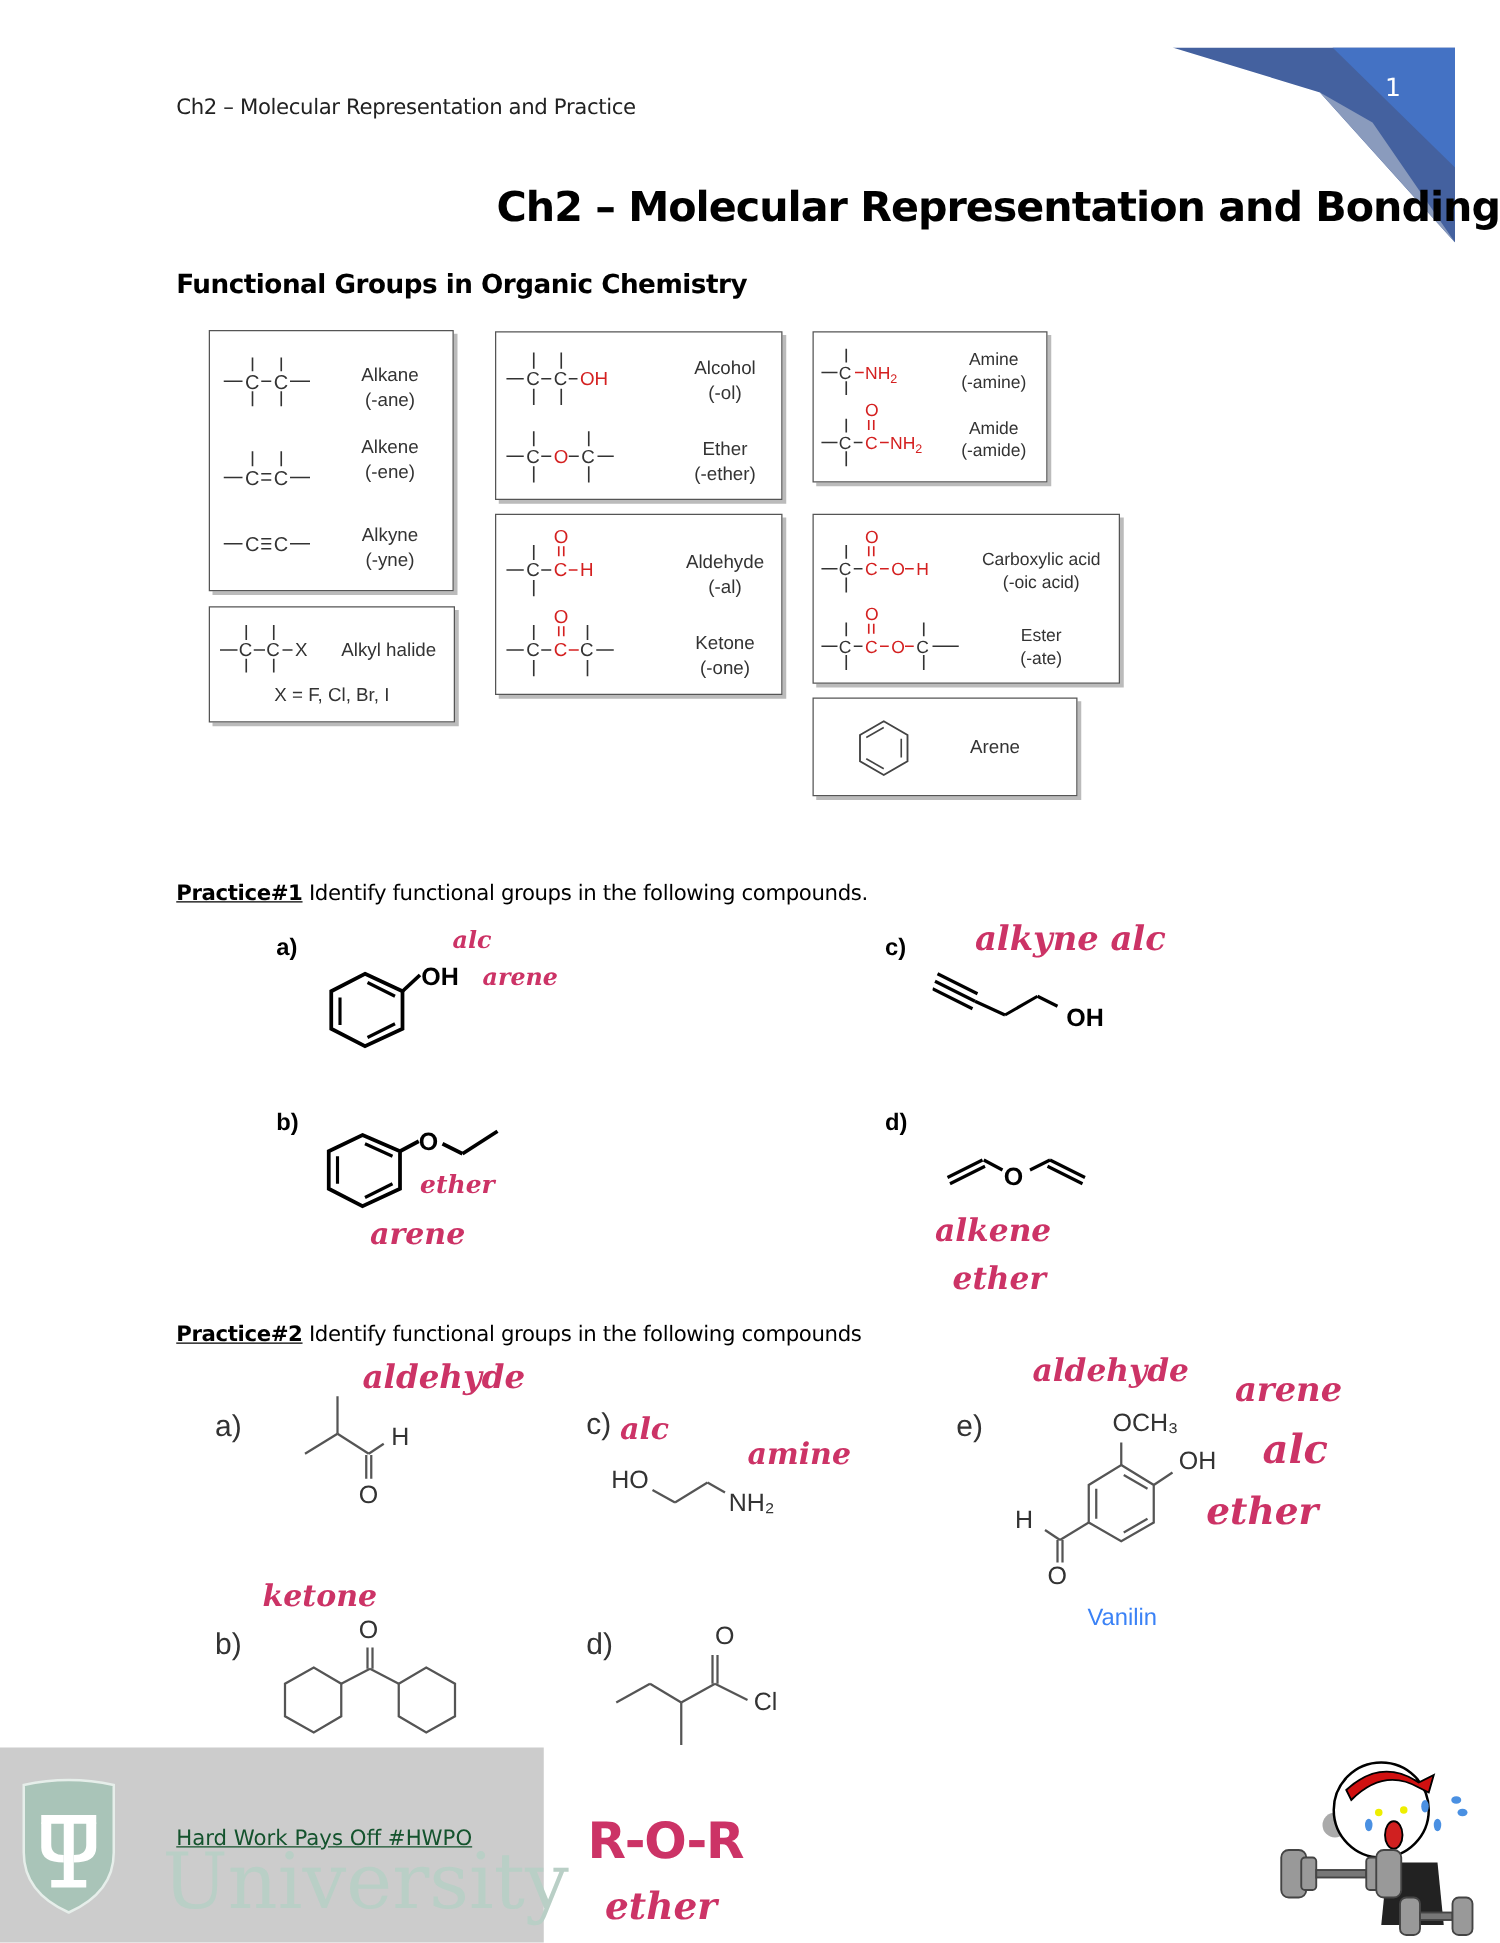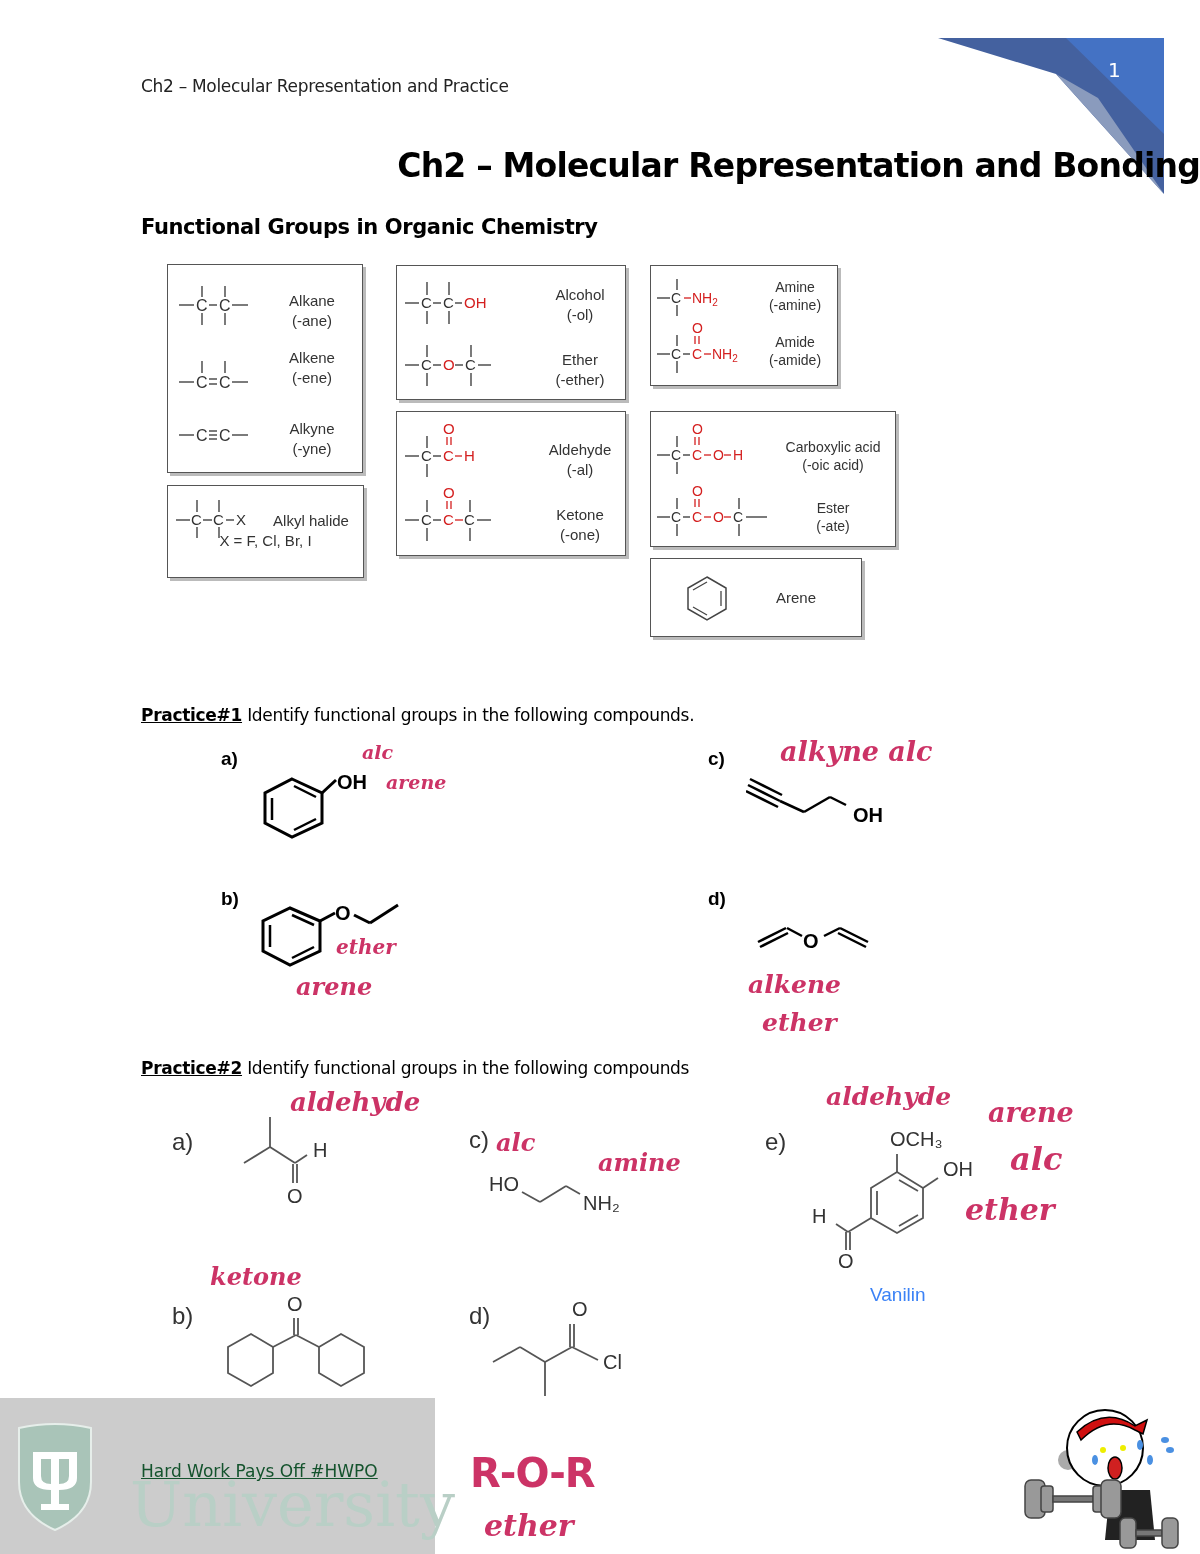--- a/index.html
+++ b/index.html
@@ -89,21 +89,21 @@
       <line x1="21" y1="8" x2="21" y2="20"></line>
         <line x1="21" y1="35" x2="21" y2="46"></line>
       <line x1="43" y1="8" x2="43" y2="20"></line>
         <line x1="43" y1="35" x2="43" y2="46"></line>
     </g>
     <text x="15" y="33">C</text>
       <text x="37" y="33">C</text>
       <text x="60" y="33">X</text>
   </svg>
   <div class="abs fg-name" style="left:98px;top:25px;width:90px">Alkyl halide</div>
-  <div class="abs fg-name" style="left:0;top:45px;width:195px">X = F, Cl, Br, I</div>
+  <div class="abs fg-name" style="left:0;top:61px;width:195px">X = F, Cl, Br, I</div>
 </div>
 
 <div class="abs fg-box" style="left:396px;top:265px;width:228px;height:133px;">
   <svg class="abs" style="left:8px;top:4px" width="120" height="125" viewBox="0 0 120 125" font-family="Liberation Sans, sans-serif" font-size="15" fill="#333">
     <g stroke="#333" stroke-width="1.3">
       <line x1="0" y1="33" x2="14" y2="33"></line>
         <line x1="28" y1="33" x2="36" y2="33"></line>
         <line x1="50" y1="33" x2="57" y2="33"></line>
       <line x1="22" y1="12" x2="22" y2="25"></line>
         <line x1="22" y1="41" x2="22" y2="54"></line>

